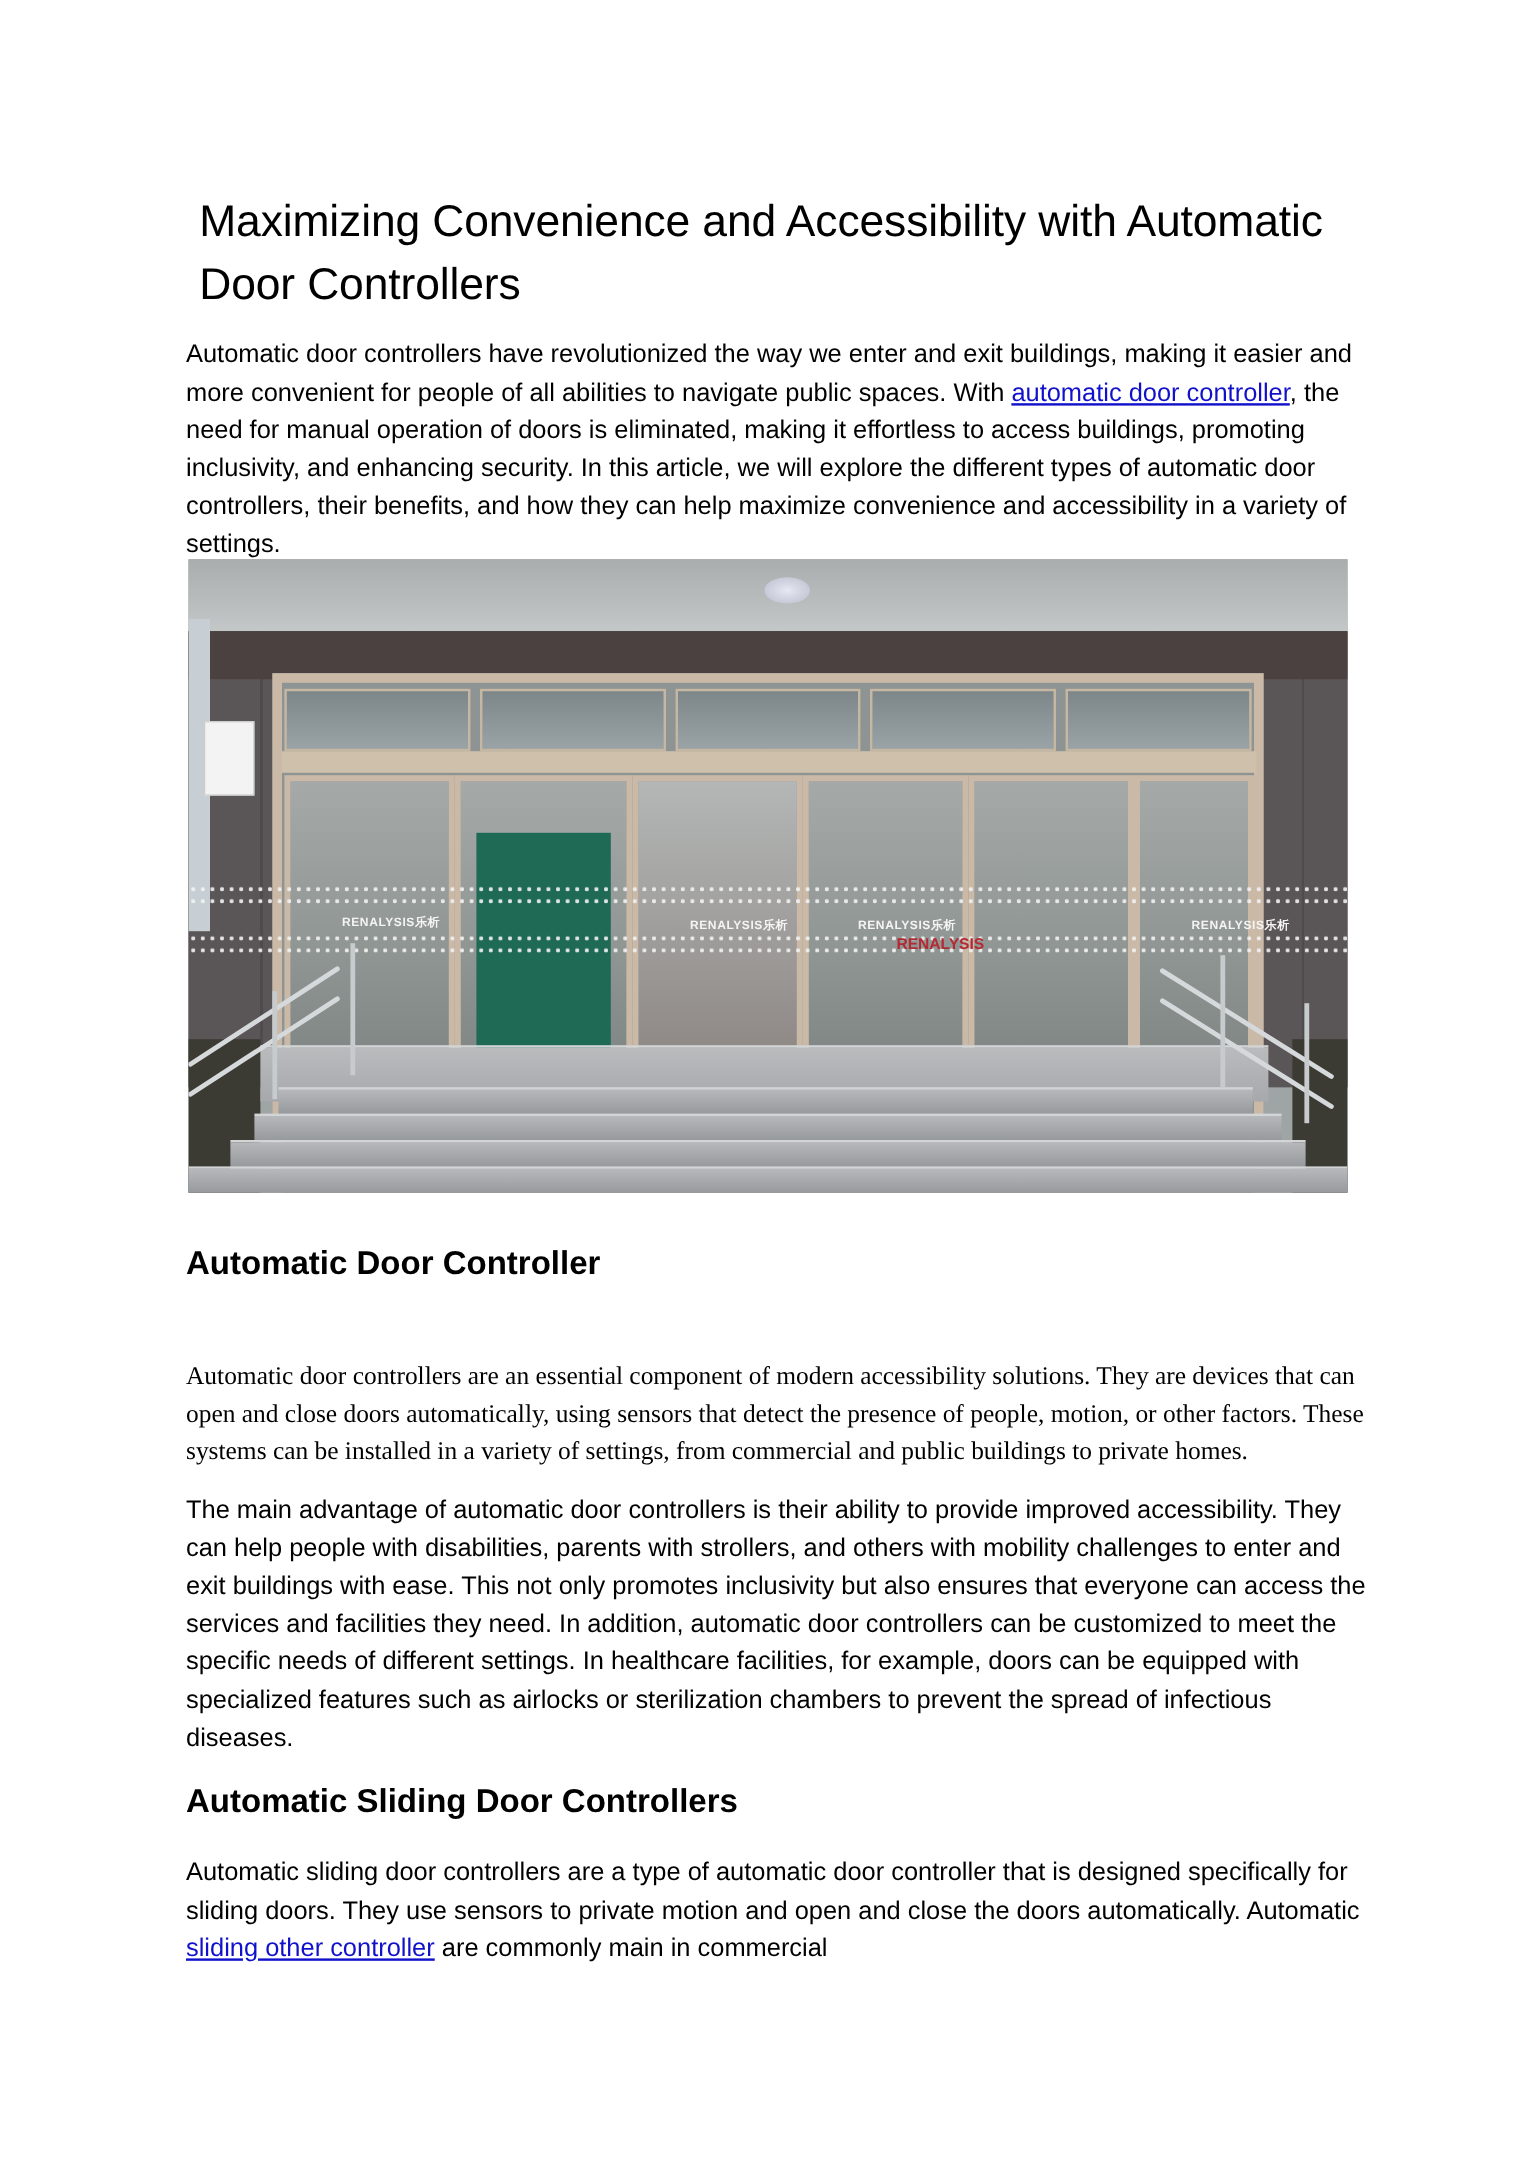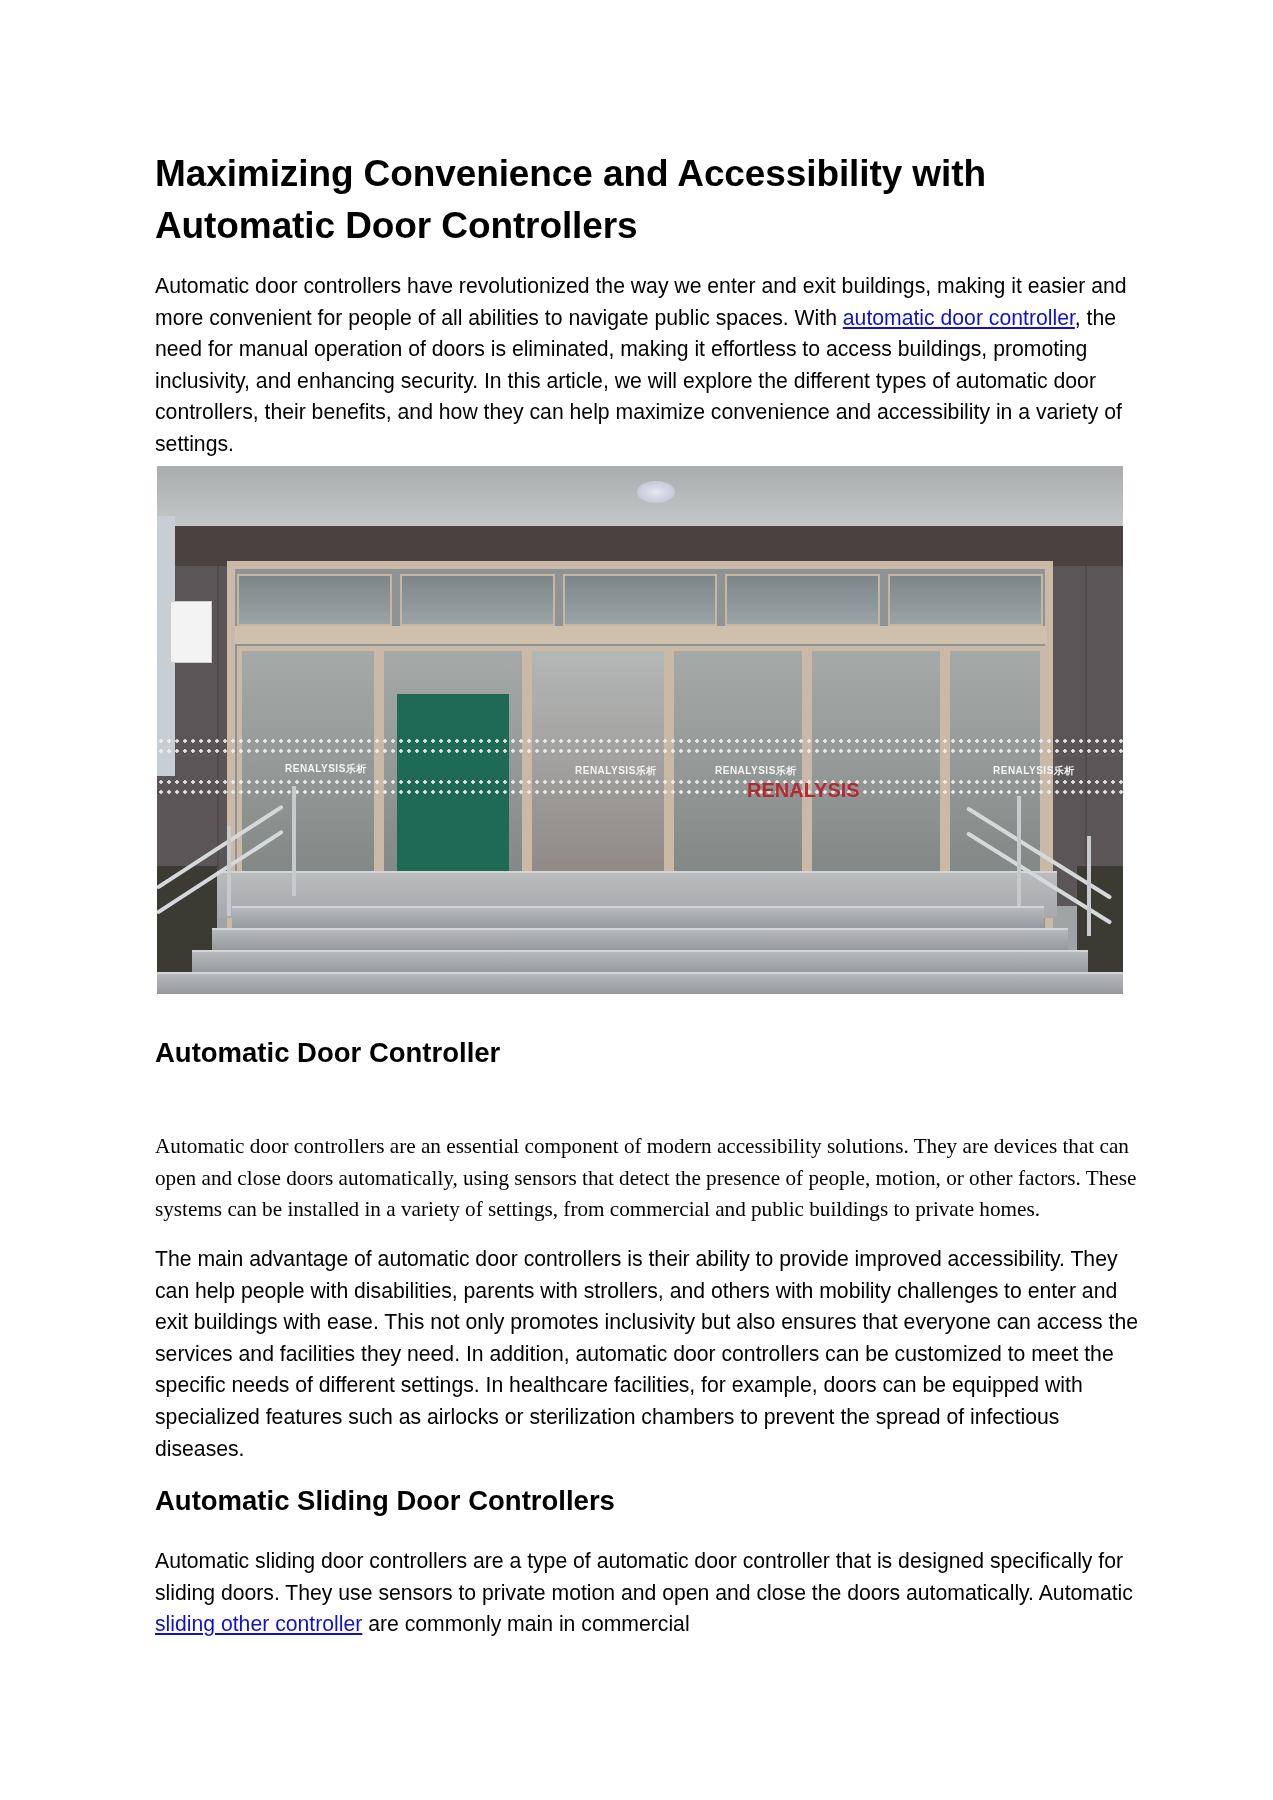--- a/index.html
+++ b/index.html
@@ -1,24 +1,24 @@
 <!DOCTYPE html>
 <html><head>
 <meta charset="utf-8">
 <style>
   html, body { margin: 0; padding: 0; background: #ffffff; }
   body { width: 1273px; height: 1800px; position: relative; overflow: hidden;
          font-family: "Liberation Sans", "DejaVu Sans", sans-serif; color: #000; }
   .page { position: absolute; left: 155px; top: 0; width: 980px; }
-  h1 { position: absolute; left: 0; top: 148px; margin: 0; font-size: 37px; font-weight: bold;
+  h1 { position: absolute; left: 0; top: 148px; margin: 11px; font-size: 37px; font-weight: normal;
        line-height: 52px; width: 980px; letter-spacing: -0.1px; }
   h2 { margin: 0; font-size: 27.5px; font-weight: bold; line-height: 34px; position: absolute; left: 0; }
   p { margin: 0; font-size: 21.2px; line-height: 31.6px; position: absolute; left: 0; width: 985px; }
   a { color: #1111cc; text-decoration: underline; }
-  #p-intro { top: 270px; }
+  #p-intro { top: 280px; }
   #h-adc { top: 1036px; }
   #p-adc1 { top: 1131px; font-family: Liberation Serif, serif; }
   #p-adc2 { top: 1243px; }
   #h-asdc { top: 1484px; }
   #p-asdc1 { top: 1545px; }
 
   
   .photo { position: absolute; left: 2px; top: 466px; width: 966px; height: 528px; overflow: hidden;
            background: #9fa4a5; }
   .ceiling { position: absolute; left: 0; top: 0; width: 100%; height: 60px;
@@ -34,21 +34,21 @@
            border: 8px solid #c9b9a6; box-sizing: border-box; background: #8e9494; }
   .transom { position: absolute; left: 80px; top: 108px; width: 806px; height: 52px;
              display: flex; gap: 8px; }
   .transom div { flex: 1; background: linear-gradient(#7d8689, #9aa3a6); border: 2px solid #c6b7a3; }
   .header-bar { position: absolute; left: 78px; top: 160px; width: 812px; height: 18px; background: #cfc0ab; }
   .panel { position: absolute; top: 180px; height: 250px; border: 5px solid #c9b9a6; box-sizing: border-box;
            background: linear-gradient(#a5aaa8, #8f9592 60%, #7f8582); }
   .dots { position: absolute; left: 0; width: 100%; height: 6px;
           background: radial-gradient(circle, #f2f2f2 1.5px, transparent 2px) 0 0/8px 6px; opacity: .9; }
   .brand { position: absolute; font-size: 10px; font-weight: bold; color: #f4f4f4; letter-spacing: .5px; padding-left: 18px; }
-  .big-brand { position: absolute; left: 590px; top: 313px; font-size: 20px; font-weight: bold; color: #b42a34; }
+  .big-brand { position: absolute; left: 590px; top: 313px; font-size: 13px; font-weight: bold; color: #b42a34; }
   .green-door { position: absolute; left: 240px; top: 228px; width: 112px; height: 200px; background: #1e6a55; }
   .sign { position: absolute; left: 13px; top: 135px; width: 40px; height: 60px; background: #f3f3f4;
           border: 1px solid #ccc; }
   .mat { position: absolute; left: 370px; top: 432px; width: 260px; height: 14px; background: #5d6882; }
   .step { position: absolute; left: 0; width: 100%; background: linear-gradient(#b6b8bb, #94979a); border-top: 2px solid #d2d4d6; }
   .rail { position: absolute; height: 4px; background: #d6d9db; transform-origin: left center; border-radius: 2px; }
   .post { position: absolute; width: 4px; background: #c8cbcd; }
   .shrub { position: absolute; background: #3c3b33; }
 </style>
 </head>

